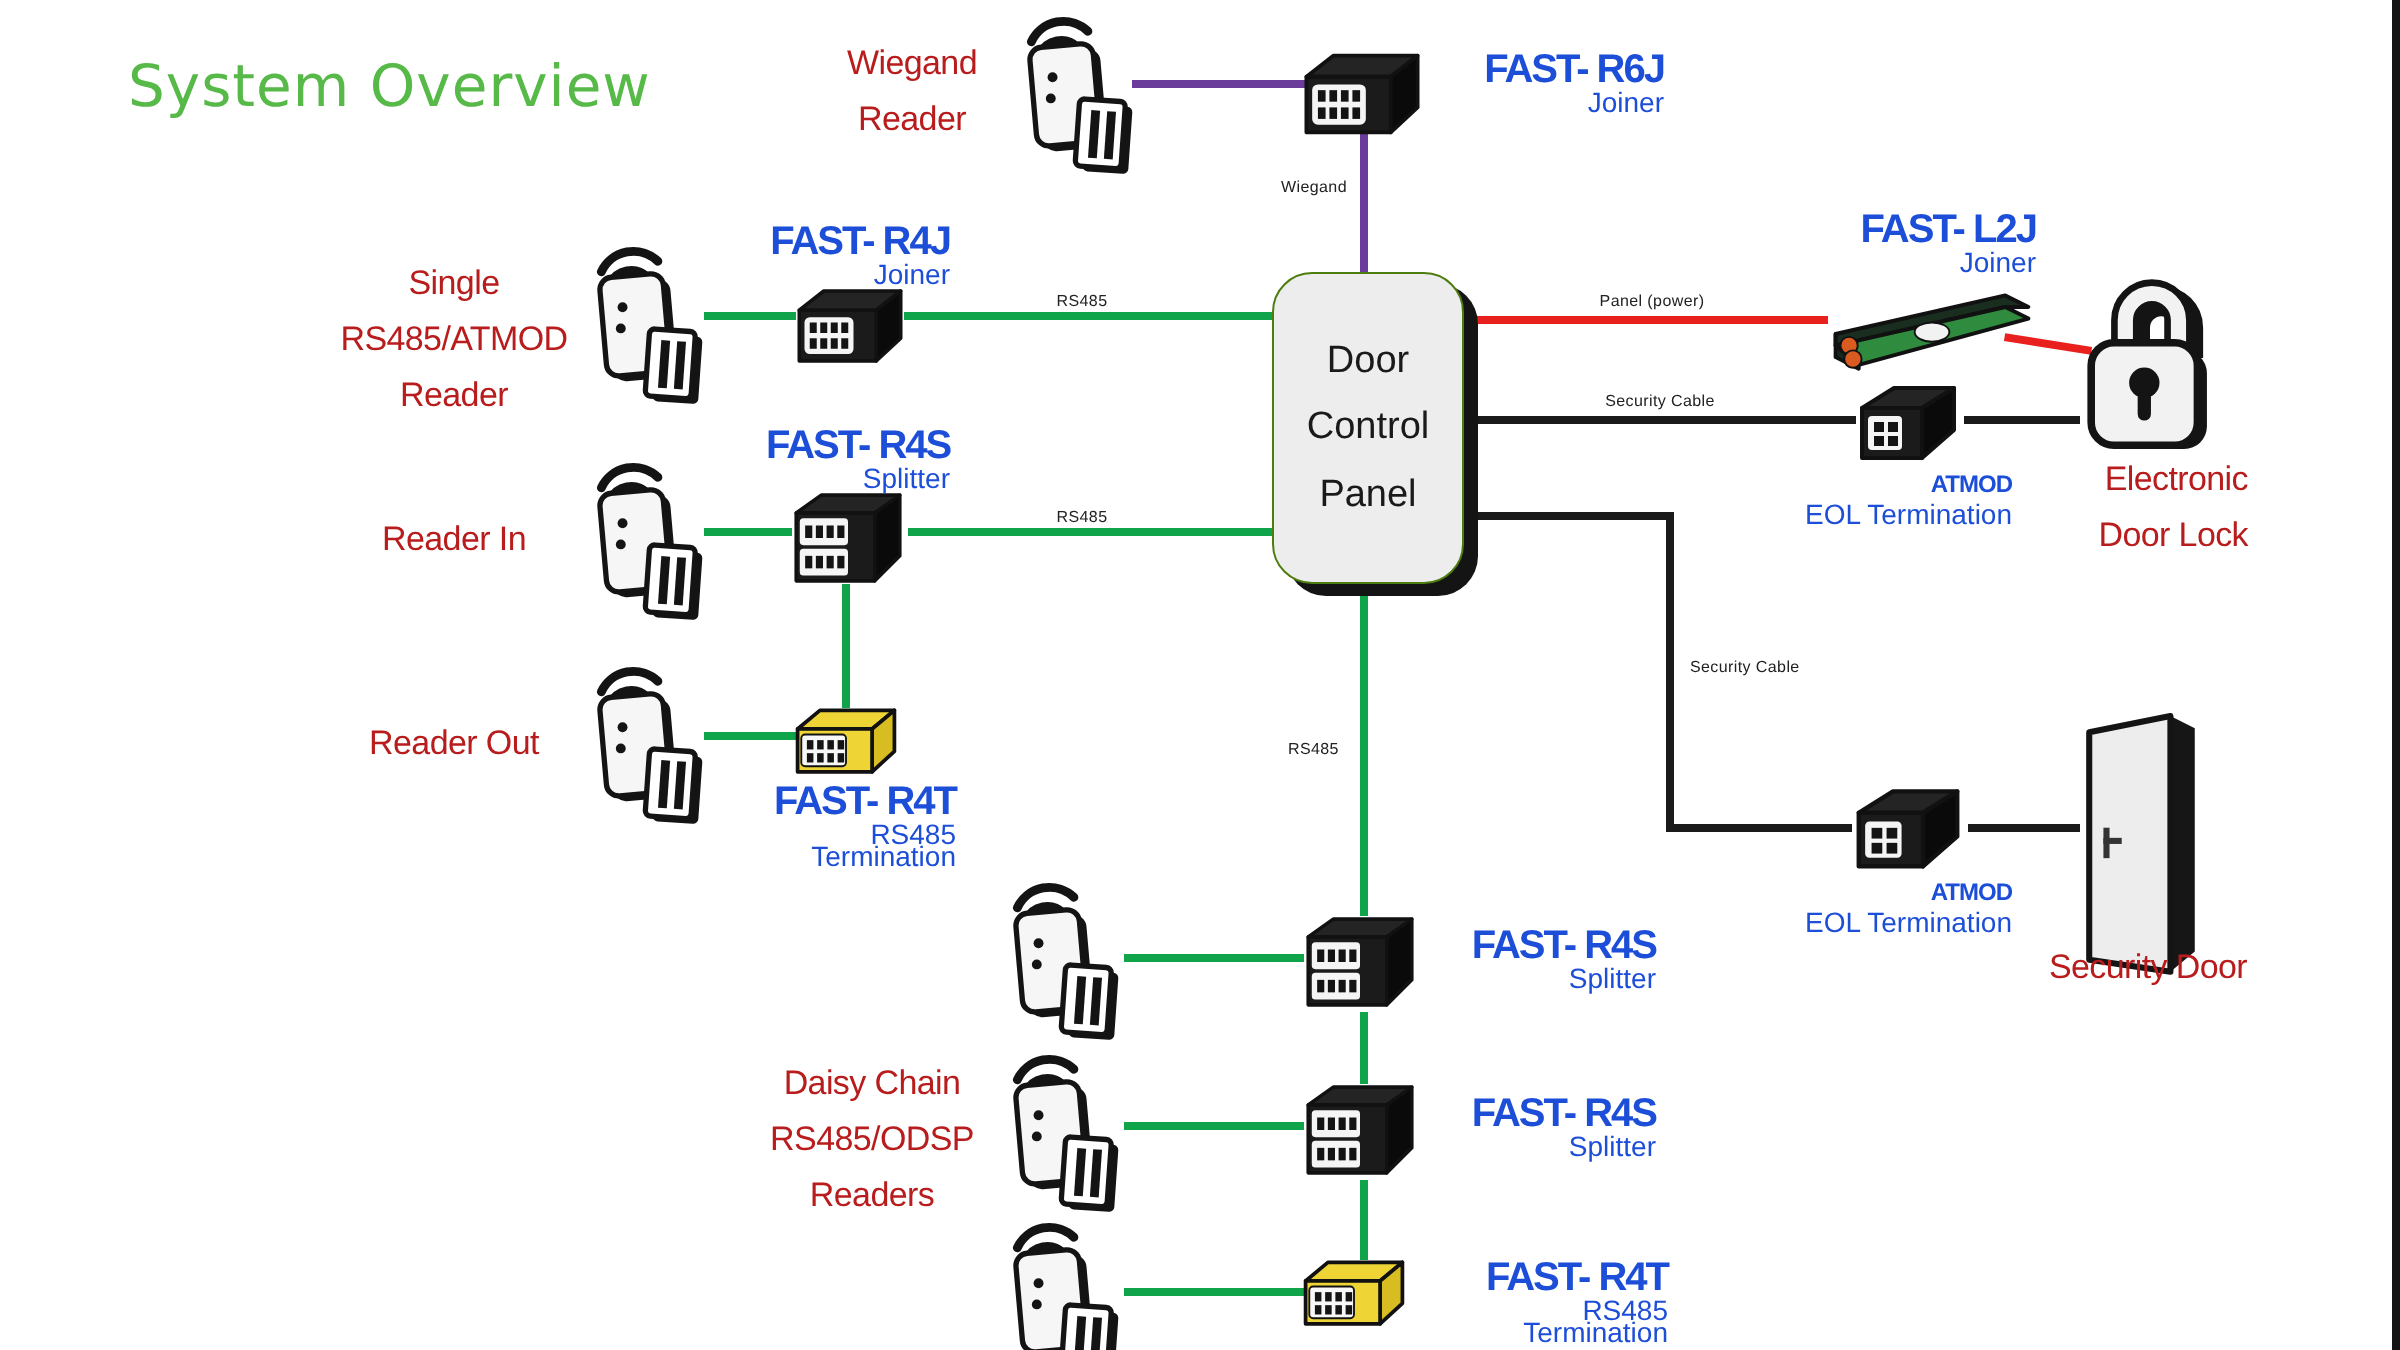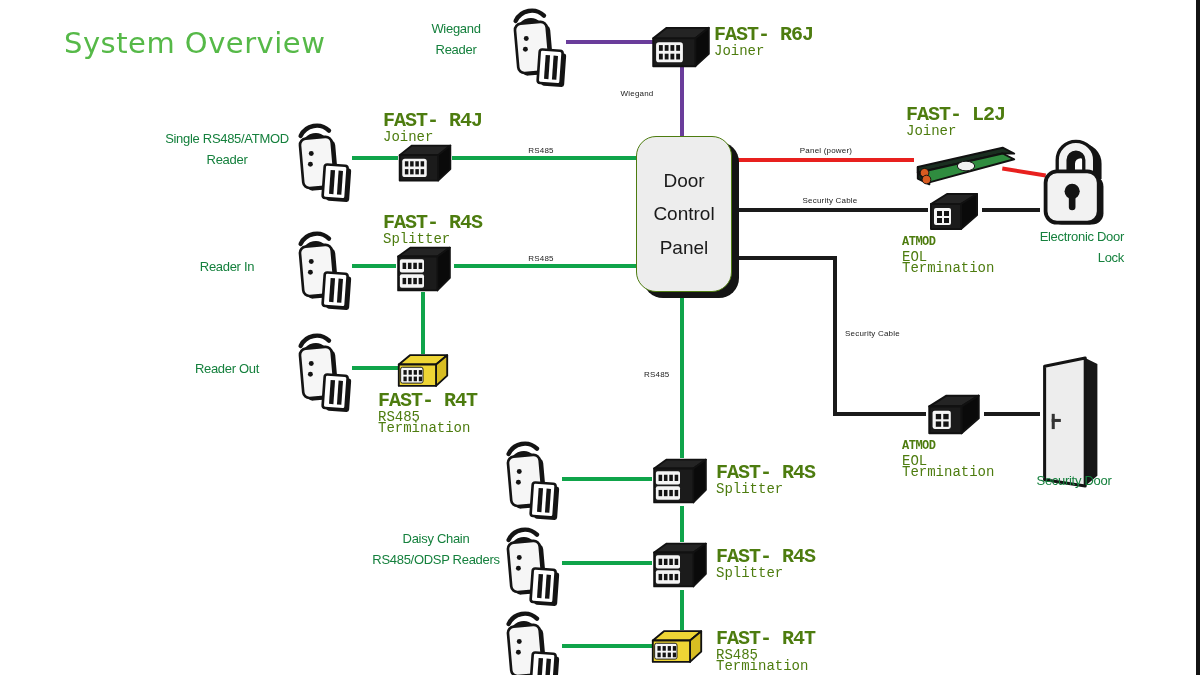--- a/index.html
+++ b/index.html
@@ -7,22 +7,22 @@
           font-family:"Liberation Sans",sans-serif;color:#1a1a1a;}
   .abs{position:absolute;}
   #page-title{font-family:"DejaVu Sans",sans-serif;font-size:29px;color:var(--title_green);letter-spacing:.5px;}
   
   .wire{position:absolute;}
   .w-green{background:var(--wire_green);}
   .w-purple{background:var(--wire_purple);}
   .w-red{background:var(--wire_red);}
   .w-black{background:var(--wire_black);}
   
-  .rlabel{position:absolute;font-size:13px;line-height:1.65;text-align:center;letter-spacing:-.3px;color:#15803d;}
-  .devlbl{position:absolute;text-align:left;color:#4d7c0f;font-family:Liberation Mono, monospace;}
+  .rlabel{position:absolute;font-size:17px;line-height:1.65;text-align:center;letter-spacing:-.3px;color:#b91c1c;}
+  .devlbl{position:absolute;text-align:right;color:#1d4ed8;}
   .devname{font-size:20px;font-weight:bold;letter-spacing:-1px;line-height:22px;white-space:nowrap;}
   .devsub{font-size:14px;letter-spacing:0;line-height:11px;}
   .atmodname{font-size:12px;font-weight:bold;letter-spacing:-.5px;line-height:20px;}
   .wlabel{position:absolute;font-size:8px;color:#222;text-align:center;letter-spacing:.2px;}
   
   #door-control-panel{position:absolute;left:636px;top:136px;width:96px;height:156px;box-sizing:border-box;
     background:var(--panel_fill);border:1px solid #4d7c0f;border-radius:20px;
     box-shadow:7px 6px 0 0 #141414;display:flex;align-items:center;justify-content:center;
     font-size:19px;line-height:1.75;text-align:center;}
   .icon{position:absolute;}
@@ -166,21 +166,21 @@
   <div class="wire w-black" style="left:833px;top:256px;width:4px;height:160px"></div>
   <div class="wire w-black" style="left:833px;top:412px;width:93px;height:4px"></div>
   <div class="wire w-black" style="left:984px;top:412px;width:56px;height:4px"></div>
   <div class="wire w-green" style="left:680px;top:292px;width:4px;height:166px"></div>
   <div class="wire w-green" style="left:562px;top:477px;width:90px;height:4px"></div>
   <div class="wire w-green" style="left:680px;top:506px;width:4px;height:36px"></div>
   <div class="wire w-green" style="left:562px;top:561px;width:90px;height:4px"></div>
   <div class="wire w-green" style="left:680px;top:590px;width:4px;height:40px"></div>
   <div class="wire w-green" style="left:562px;top:644px;width:90px;height:4px"></div>
 
-  <div class="wlabel" style="left:614px;top:89px;width:46px">Wiegand</div>
+  <div class="wlabel" style="left:634px;top:89px;width:46px">Wiegand</div>
   <div class="wlabel" style="left:516px;top:146px;width:50px">RS485</div>
   <div class="wlabel" style="left:516px;top:254px;width:50px">RS485</div>
   <div class="wlabel" style="left:786px;top:146px;width:80px">Panel (power)</div>
   <div class="wlabel" style="left:788px;top:196px;width:84px">Security Cable</div>
   <div class="wlabel" style="left:845px;top:329px;width:84px;text-align:left">Security Cable</div>
   <div class="wlabel" style="left:644px;top:370px;width:36px;text-align:left">RS485</div>
 
   <svg class="icon" style="left:505px;top:5px;width:62px;height:84px" viewBox="0 0 70 95">
       <use href="#sym-reader"></use>
     </svg>

